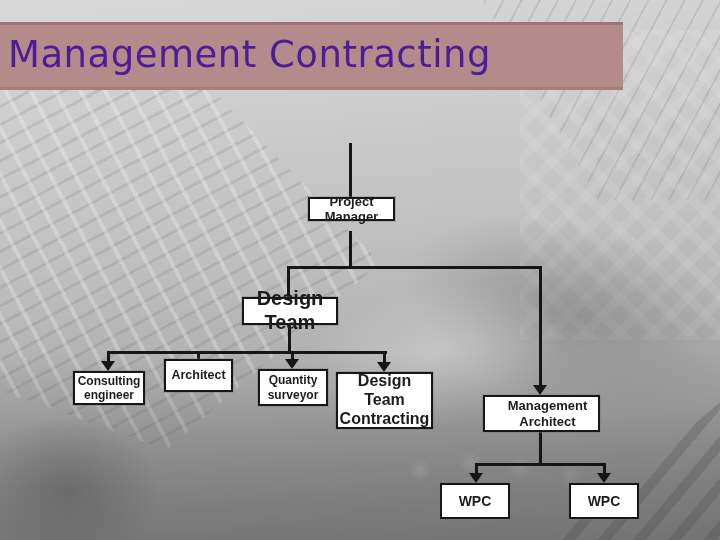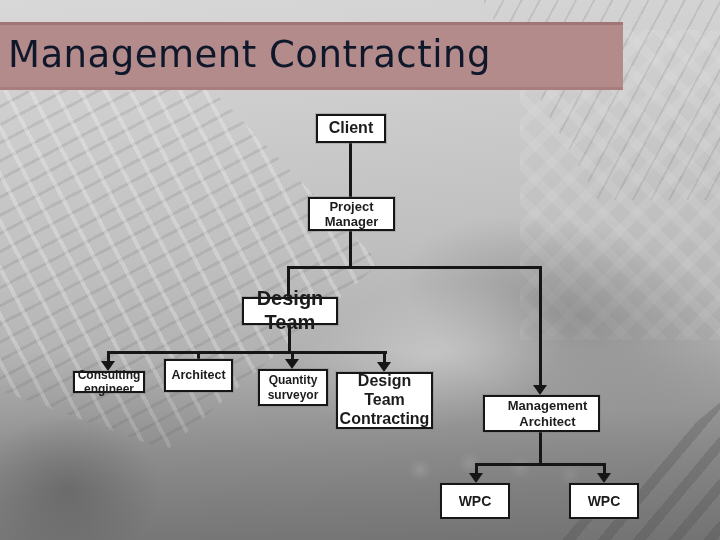--- a/index.html
+++ b/index.html
@@ -42,33 +42,33 @@
   .bg-bottom-shade{left:0;bottom:0;width:720px;height:190px;
     background:linear-gradient(180deg, rgba(95,95,95,0) 0%, rgba(90,90,90,.30) 55%, rgba(78,78,78,.42) 100%);}
   
   .title-bar{
     position:absolute;left:0;top:22px;width:623px;height:68px;
     background:#b48b8b;
     border-top:3px solid #a17575;border-bottom:3px solid #aa7d7d;
     box-sizing:border-box;display:flex;align-items:center;}
   .title-bar h1{
     margin:0;padding:0 0 4px 8px;font-size:37px;font-weight:400;
-    color:#0f172a;letter-spacing:.5px;font-family:"DejaVu Sans","Liberation Sans",sans-serif;}
+    color:#4c1d95;letter-spacing:.5px;font-family:"DejaVu Sans","Liberation Sans",sans-serif;}
   
   .node{
     position:absolute;background:#ffffff;border:2px solid #161616;
     box-sizing:border-box;display:flex;flex-direction:column;
     align-items:center;justify-content:center;text-align:center;
     color:#1c1c1c;font-weight:bold;line-height:1.18;
     box-shadow:0 0 0 1px rgba(120,120,120,.35);}
   .node span{display:block;}
   .n-client{left:316px;top:114px;width:70px;height:29px;font-size:16px;}
-  .n-pm{left:308px;top:197px;width:87px;height:34px;font-size:13px;}
+  .n-pm{left:308px;top:197px;width:87px;height:24px;font-size:13px;}
   .n-dt{left:242px;top:297px;width:96px;height:28px;font-size:20px;}
-  .n-ce{left:73px;top:371px;width:72px;height:22px;font-size:12px;}
+  .n-ce{left:73px;top:371px;width:72px;height:34px;font-size:12px;}
   .n-ar{left:164px;top:359px;width:69px;height:33px;font-size:12.5px;}
   .n-qs{left:258px;top:369px;width:70px;height:37px;font-size:12px;align-items:center;}
   .n-dtc{left:336px;top:372px;width:97px;height:57px;font-size:16px;}
   .n-mc{left:483px;top:395px;width:117px;height:37px;font-size:13px;padding-left:12px;}
   .n-wpc1{left:440px;top:483px;width:70px;height:36px;font-size:14px;}
   .n-wpc2{left:569px;top:483px;width:70px;height:36px;font-size:14px;}
   .ln{position:absolute;background:#161616;}
   .arr{position:absolute;width:0;height:0;
     border-left:7px solid transparent;border-right:7px solid transparent;
     border-top:10px solid #161616;}
@@ -108,23 +108,20 @@
   <div class="arr" style="left:285px;top:359px;"></div>
   <div class="ln" style="left:383px;top:351px;width:3px;height:12px;"></div>
   <div class="arr" style="left:377px;top:362px;"></div>
   <div class="ln" style="left:539px;top:432px;width:3px;height:34px;"></div>
   <div class="ln" style="left:475px;top:463px;width:131px;height:3px;"></div>
   <div class="ln" style="left:475px;top:463px;width:3px;height:12px;"></div>
   <div class="arr" style="left:469px;top:473px;"></div>
   <div class="ln" style="left:603px;top:463px;width:3px;height:12px;"></div>
   <div class="arr" style="left:597px;top:473px;"></div>
 
-  <div class="node n-client">
-    <span>Client</span>
-  </div>
 
   <div class="node n-pm">
     <span>Project</span>
     <span>Manager</span>
   </div>
 
   <div class="node n-dt">
     <span>Design Team</span>
   </div>
 

